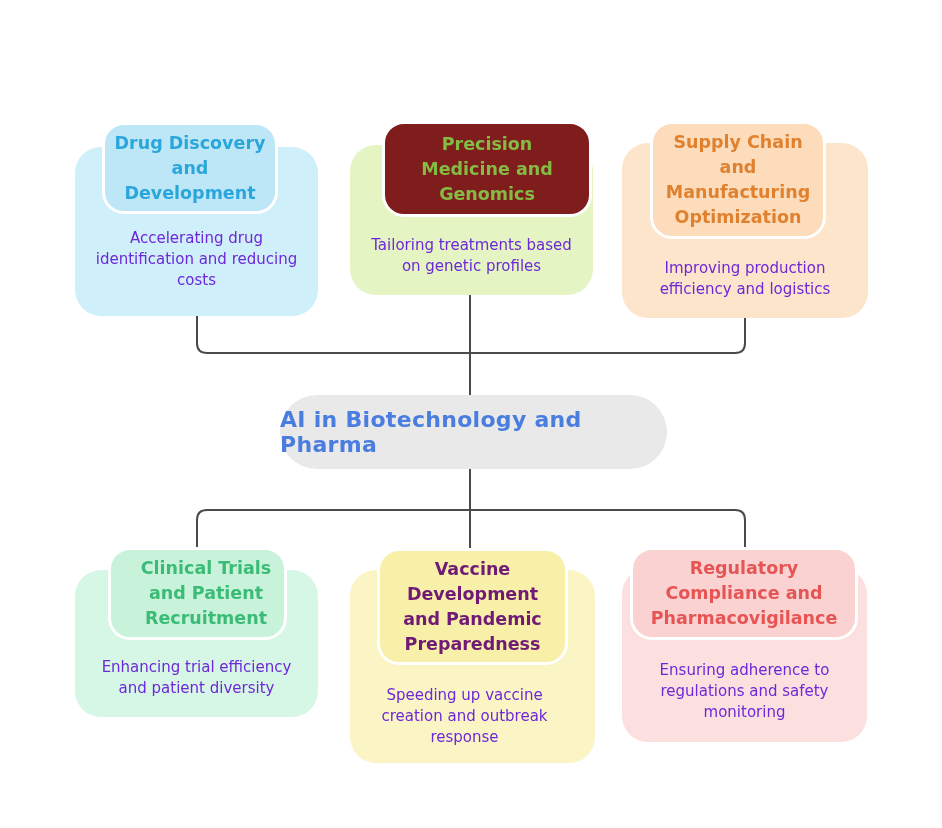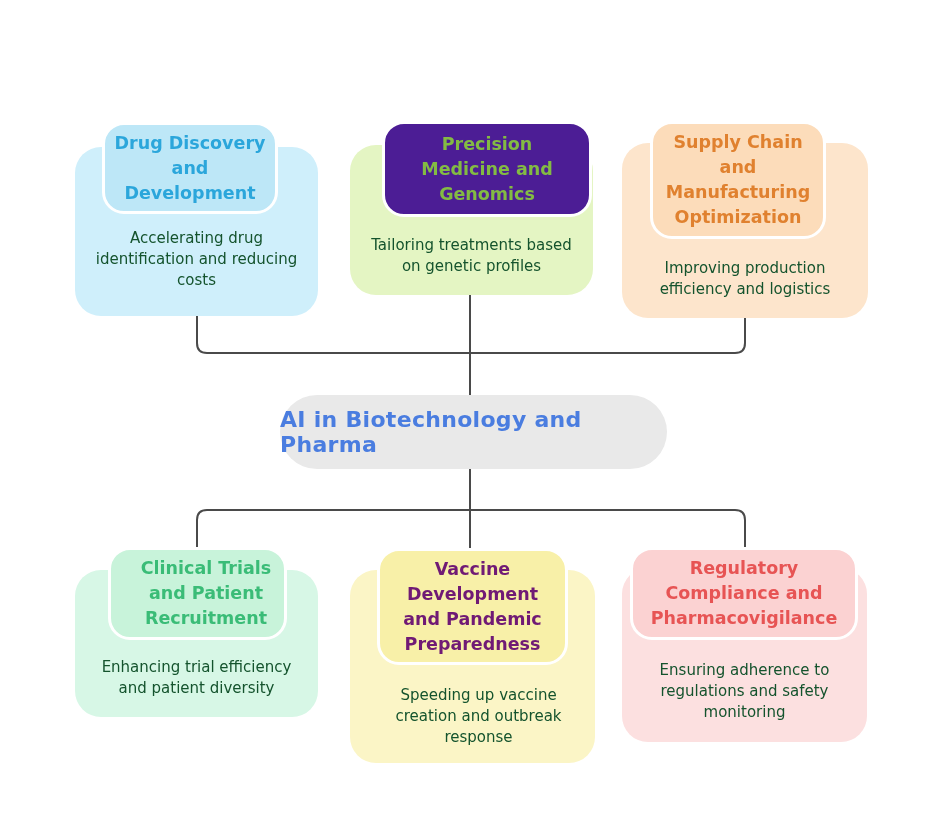--- a/index.html
+++ b/index.html
@@ -32,49 +32,49 @@
     box-sizing:border-box;
     display:flex;align-items:center;justify-content:center;
     text-align:center;
   }
   .title-text{
     font-weight:bold;font-size:17.5px;line-height:25px;
     white-space:pre-line;
   }
   .desc{
     position:absolute;left:8px;right:8px;
-    text-align:center;color:#14532d;
+    text-align:center;color:#6d28d9;
     font-size:15px;line-height:21px;
     white-space:pre-line;
   }
   
   .b1 .body-card{left:75px;top:147px;width:243px;height:169px;background:#cfeffb;}
   .b1 .title-card{left:102px;top:122px;width:176px;height:92px;background:#bde7f7;}
   .b1 .title-text{color:#2ba6db;}
   .b1 .desc{left:83px;right:auto;width:227px;top:228px;}
 
   .b2 .body-card{left:350px;top:145px;width:243px;height:150px;background:#e4f5c3;}
-  .b2 .title-card{left:382px;top:121px;width:210px;height:96px;background:#4c1d95;}
+  .b2 .title-card{left:382px;top:121px;width:210px;height:96px;background:#7f1d1d;}
   .b2 .title-text{color:#83bb43;}
   .b2 .desc{left:358px;right:auto;width:227px;top:235px;}
 
   .b3 .body-card{left:622px;top:143px;width:246px;height:175px;background:#fde5cc;}
   .b3 .title-card{left:650px;top:121px;width:176px;height:118px;background:#fcdcba;}
   .b3 .title-text{color:#e0812f;}
   .b3 .desc{left:630px;right:auto;width:230px;top:258px;}
 
   .b4 .body-card{left:75px;top:570px;width:243px;height:147px;background:#d7f7e6;}
   .b4 .title-card{left:108px;top:547px;width:179px;height:93px;background:#c8f3da;padding-left:17px;}
   .b4 .title-text{color:#3abc77;}
   .b4 .desc{left:83px;right:auto;width:227px;top:657px;}
 
   .b5 .body-card{left:350px;top:570px;width:245px;height:193px;background:#fbf5c6;}
   .b5 .title-card{left:377px;top:548px;width:191px;height:117px;background:#f8f0a8;}
   .b5 .title-text{color:#701a75;}
-  .b5 .desc{left:364px;right:auto;width:229px;top:685px;}
+  .b5 .desc{left:350px;right:auto;width:229px;top:685px;}
 
   .b6 .body-card{left:622px;top:568px;width:245px;height:174px;background:#fce0e0;}
   .b6 .title-card{left:630px;top:547px;width:228px;height:93px;background:#fbd2d2;}
   .b6 .title-text{color:#e75454;}
   .b6 .desc{left:630px;right:auto;width:229px;top:660px;}
 
   
   .center-node{
     position:absolute;z-index:3;
     left:280px;top:395px;width:387px;height:74px;

